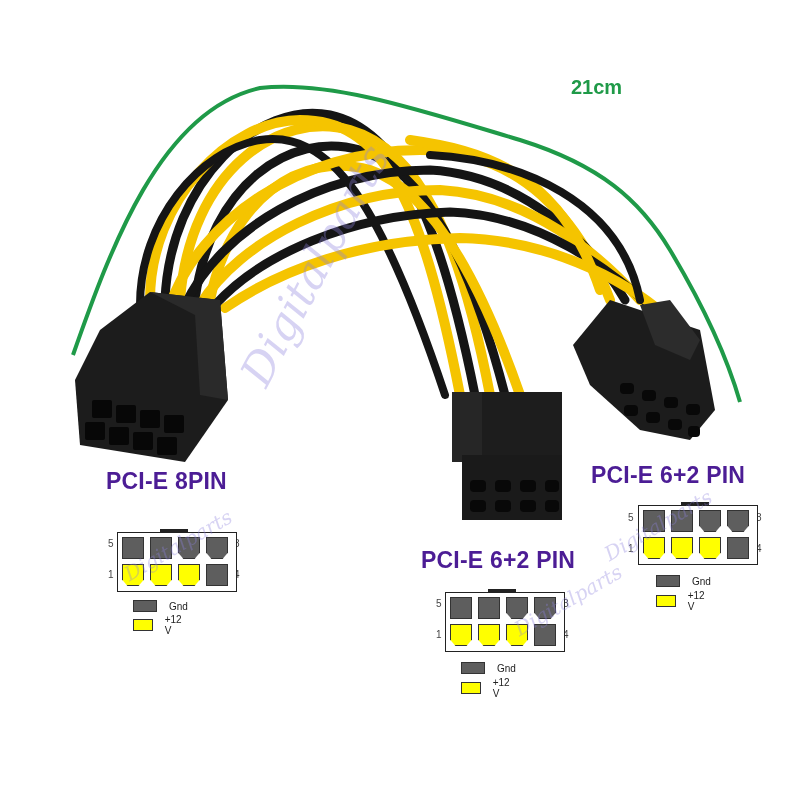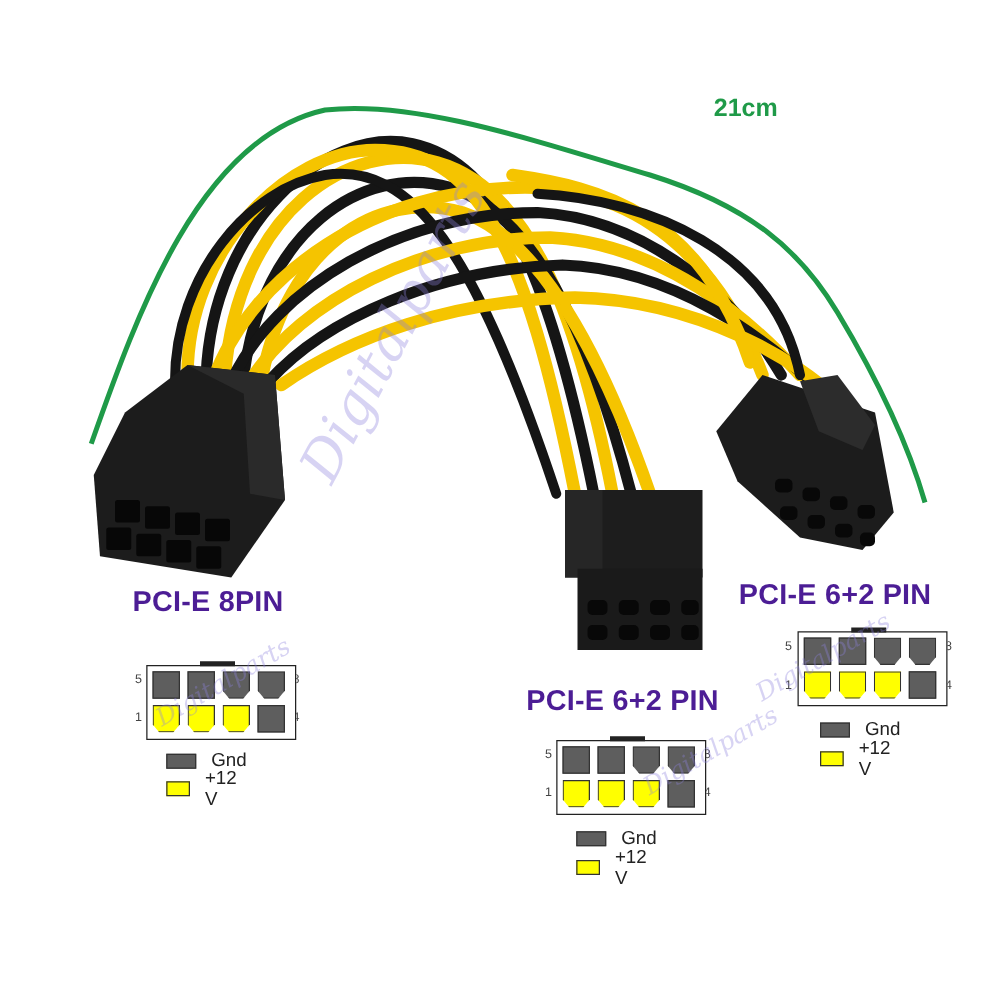--- a/index.html
+++ b/index.html
@@ -10,21 +10,21 @@
   .wm-small { font-size:20px; transform:rotate(-30deg); }
   .diagram { position:absolute; }
   .diagram .title { position:absolute; font-weight:bold; color:#4c1d95; font-size:23px; white-space:nowrap; letter-spacing:0.2px; }
   .pinbox { position:absolute; border:1px solid #222; background:#fff; width:118px; height:58px; }
   .latch { position:absolute; top:-4px; left:42px; width:28px; height:4px; background:#222; }
   .pin { position:absolute; width:22px; height:22px; box-sizing:border-box; border:1px solid #333; }
   .pin.gnd { background:#5e5e5e; }
   .pin.v12 { background:#ffff00; }
   .pin.chamfer-bot { clip-path:polygon(0 0,100% 0,100% 70%,75% 100%,25% 100%,0 70%); }
   .pinnum { position:absolute; font-size:10px; color:#444; }
-  .legend-row { position:absolute; display:flex; align-items:center; gap:12px; font-size:15px; color:#222; }
+  .legend-row { position:absolute; display:flex; align-items:center; gap:12px; font-size:10px; color:#222; }
   .swatch { width:22px; height:10px; border:1px solid #333; }
 </style>
 </head>
 <body>
 
 <svg class="photo" viewBox="0 0 797 797">
 
   <path d="M73,355 C110,250 160,110 260,88 C330,80 420,110 520,140 C600,165 640,200 670,250 C700,300 725,350 740,402" fill="none" stroke="#1f9a48" stroke-width="4"></path>
 
   <g fill="none" stroke-linecap="round">

